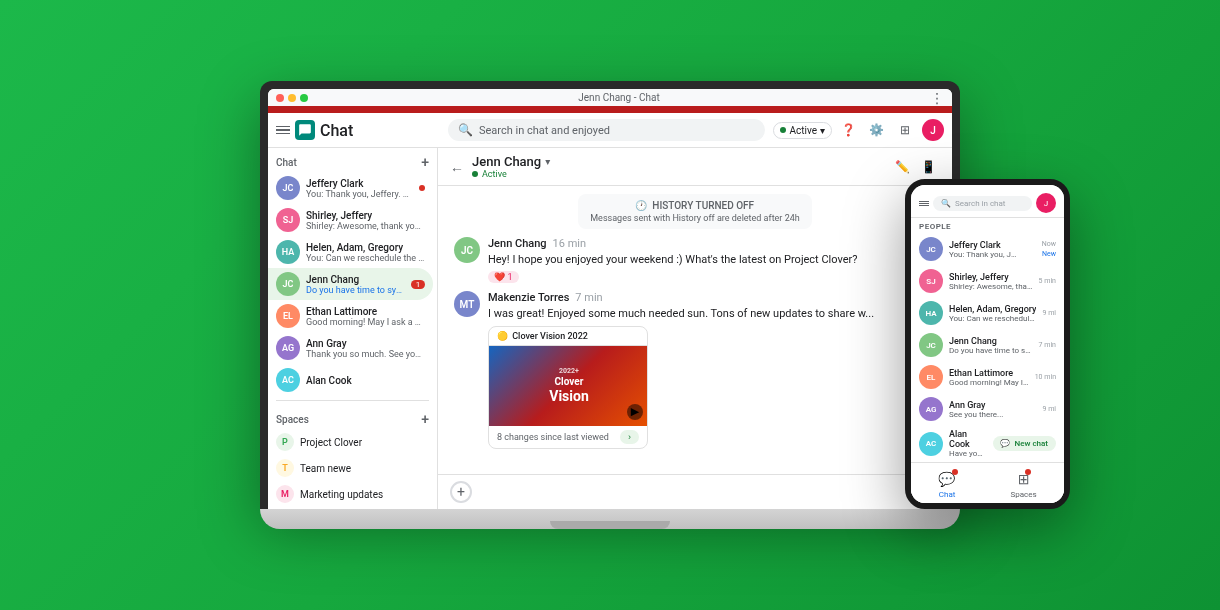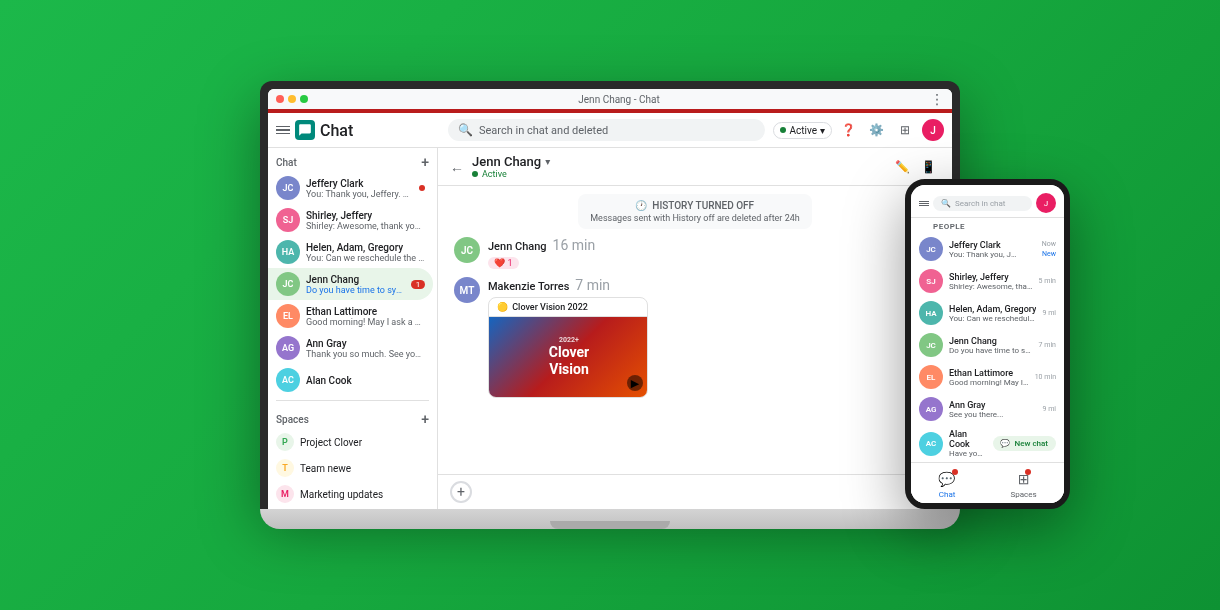--- a/index.html
+++ b/index.html
@@ -68,21 +68,21 @@
       font-size: 11px;
     }
 
     
     .title-bar {
       background: #f8f9fa;
       height: 24px;
       display: flex;
       align-items: center;
       padding: 0 8px;
-      border-bottom: 4px solid #b91c1c;
+      border-bottom: 7px solid #b91c1c;
       flex-shrink: 0;
     }
     .window-buttons {
       display: flex;
       gap: 4px;
     }
     .window-btn {
       width: 8px;
       height: 8px;
       border-radius: 50%;
@@ -387,21 +387,21 @@
       font-weight: 600;
     }
     .msg-body { flex: 1; }
     .msg-header {
       display: flex;
       align-items: baseline;
       gap: 6px;
       margin-bottom: 2px;
     }
     .msg-name { font-size: 11px; font-weight: 500; color: #202124; }
-    .msg-time { font-size: 14px; color: #9aa0a6; }
+    .msg-time { font-size: 11px; color: #9aa0a6; }
     .msg-text { font-size: 11px; color: #202124; line-height: 1.4; }
 
     .attachment-card {
       border: 1px solid #e0e0e0;
       border-radius: 8px;
       overflow: hidden;
       max-width: 160px;
       margin-top: 4px;
     }
     .attachment-header {
@@ -525,21 +525,21 @@
       align-items: center;
       justify-content: center;
       color: white;
       font-size: 8px;
     }
 
     .phone-section-label {
       font-size: 8px;
       font-weight: 600;
       color: #5f6368;
-      padding: 4px 22px 2px;
+      padding: 4px 8px 2px;
       text-transform: uppercase;
       letter-spacing: 0.5px;
     }
 
     .phone-chat-item {
       display: flex;
       align-items: center;
       padding: 4px 8px;
       gap: 6px;
     }
@@ -670,21 +670,21 @@
               <div class="chat-logo">
                 <svg viewBox="0 0 24 24" fill="white">
                     <path d="M20 2H4c-1.1 0-2 .9-2 2v18l4-4h14c1.1 0 2-.9 2-2V4c0-1.1-.9-2-2-2z"></path>
                   </svg>
               </div>
               <span class="chat-title">Chat</span>
             </div>
 
             <div class="search-wrapper">
               <span class="search-icon-small">🔍</span>
-              <span class="search-input-fake">Search in chat and deleted</span>
+              <span class="search-input-fake">Search in chat and enjoyed</span>
             </div>
 
             <div class="top-bar-actions">
               <div class="status-badge">
                 <div class="status-dot"></div>
                 <span>Active</span>
                 <span>▾</span>
               </div>
               <div class="icon-btn">❓</div>
               <div class="icon-btn">⚙️</div>
@@ -815,46 +815,52 @@
                 </div>
 
 
                 <div class="message">
                   <div class="msg-avatar" style="background:#81c784;">JC</div>
                   <div class="msg-body">
                     <div class="msg-header">
                       <span class="msg-name">Jenn Chang</span>
                       <span class="msg-time">16 min</span>
                     </div>
+                    <div class="msg-text">Hey! I hope you enjoyed your weekend :) What's the latest on Project Clover?</div>
                     <div style="margin-top:3px;">
                       <span style="font-size:9px;background:#fce4ec;color:#e91e63;border-radius:8px;padding:1px 6px;">❤️ 1</span>
                     </div>
                   </div>
                 </div>
 
                 <div class="message">
                   <div class="msg-avatar" style="background:#7986cb;">MT</div>
                   <div class="msg-body">
                     <div class="msg-header">
                       <span class="msg-name">Makenzie Torres</span>
                       <span class="msg-time">7 min</span>
                     </div>
+                    <div class="msg-text">I was great! Enjoyed some much needed sun. Tons of new updates to share w...</div>
 
                     <div class="attachment-card">
                       <div class="attachment-header">
                         <span>🟡</span>
                         <span>Clover Vision 2022</span>
                       </div>
                       <div class="attachment-thumb">
                         <div class="attachment-thumb-text">
                           <div style="font-size:7px;opacity:0.8;">2022+</div>
-                          <div style="font-size:14px;">Clover</div>
+                          <div style="font-size:10px;">Clover</div>
                           <div style="font-size:14px;">Vision</div>
                         </div>
                         <div style="position:absolute;bottom:6px;right:6px;background:rgba(0,0,0,0.5);border-radius:50%;width:16px;height:16px;display:flex;align-items:center;justify-content:center;">▶</div>
+                      </div>
+                      <div class="attachment-footer">
+                        <span>8 changes since last viewed</span>
+                        <button class="view-btn">›</button>
                       </div>
                     </div>
                   </div>
                 </div>
 
               </div>
 
               <div class="chat-input-area">
                 <div class="add-btn">+</div>
               </div>

